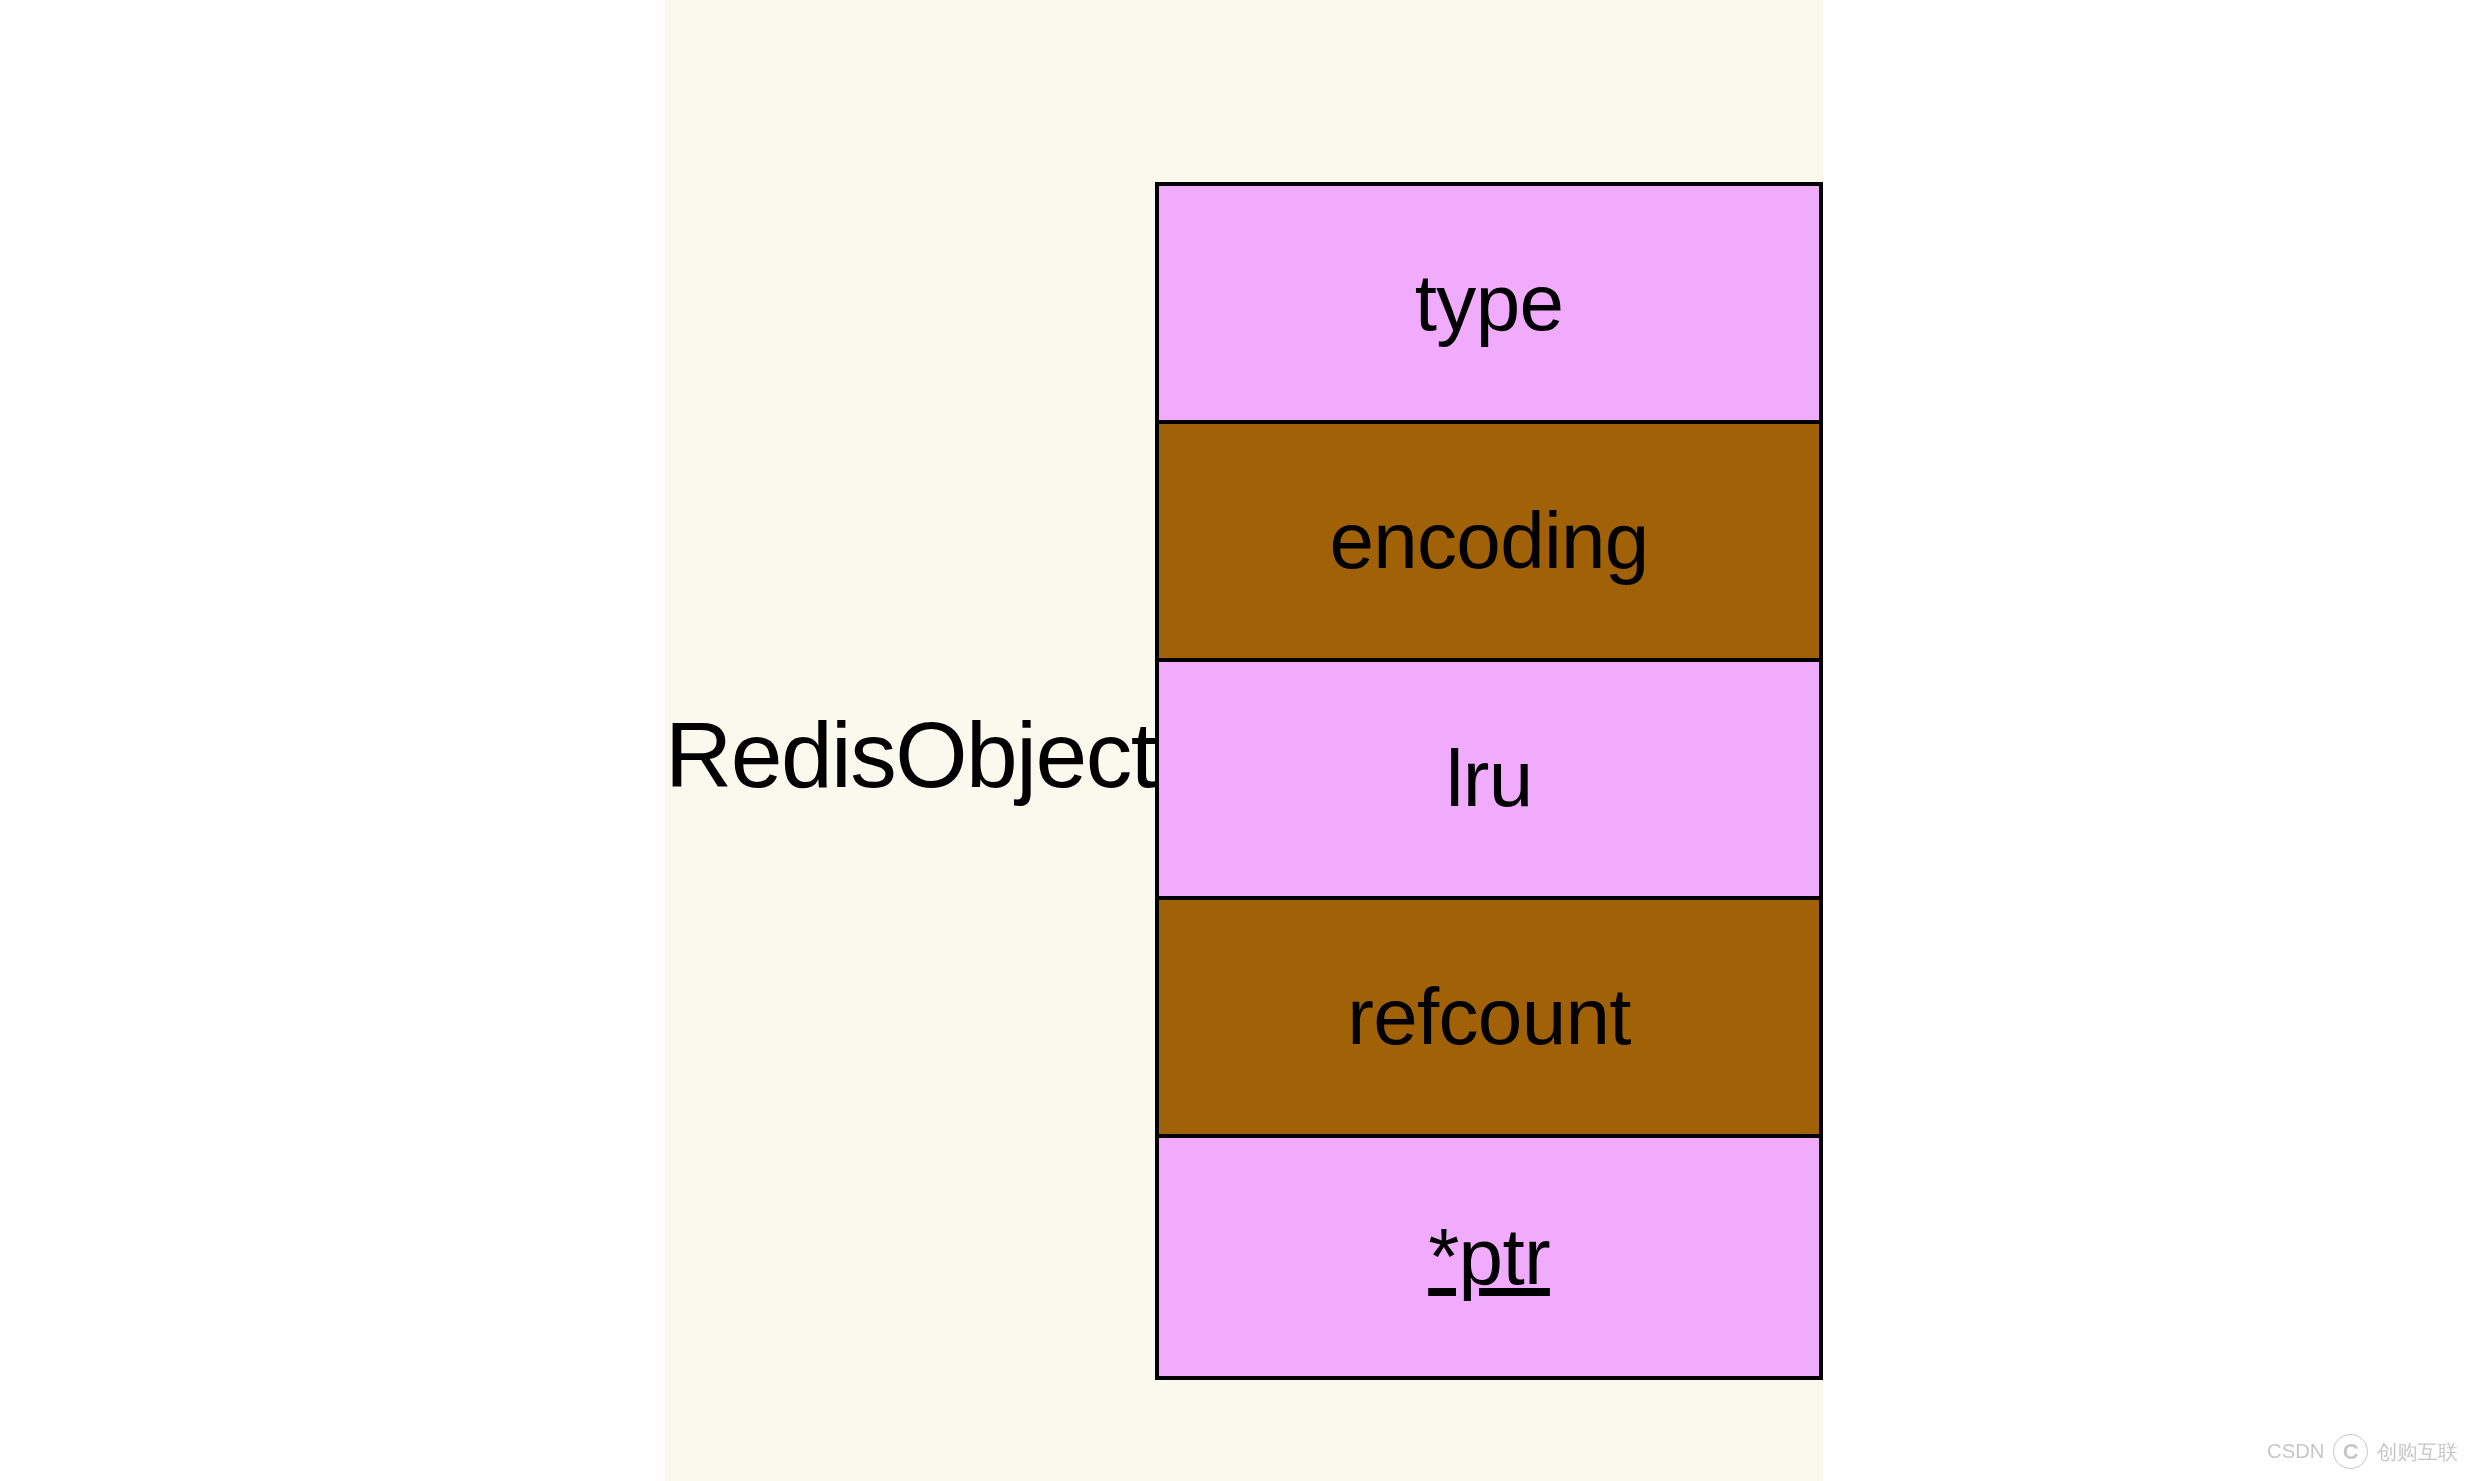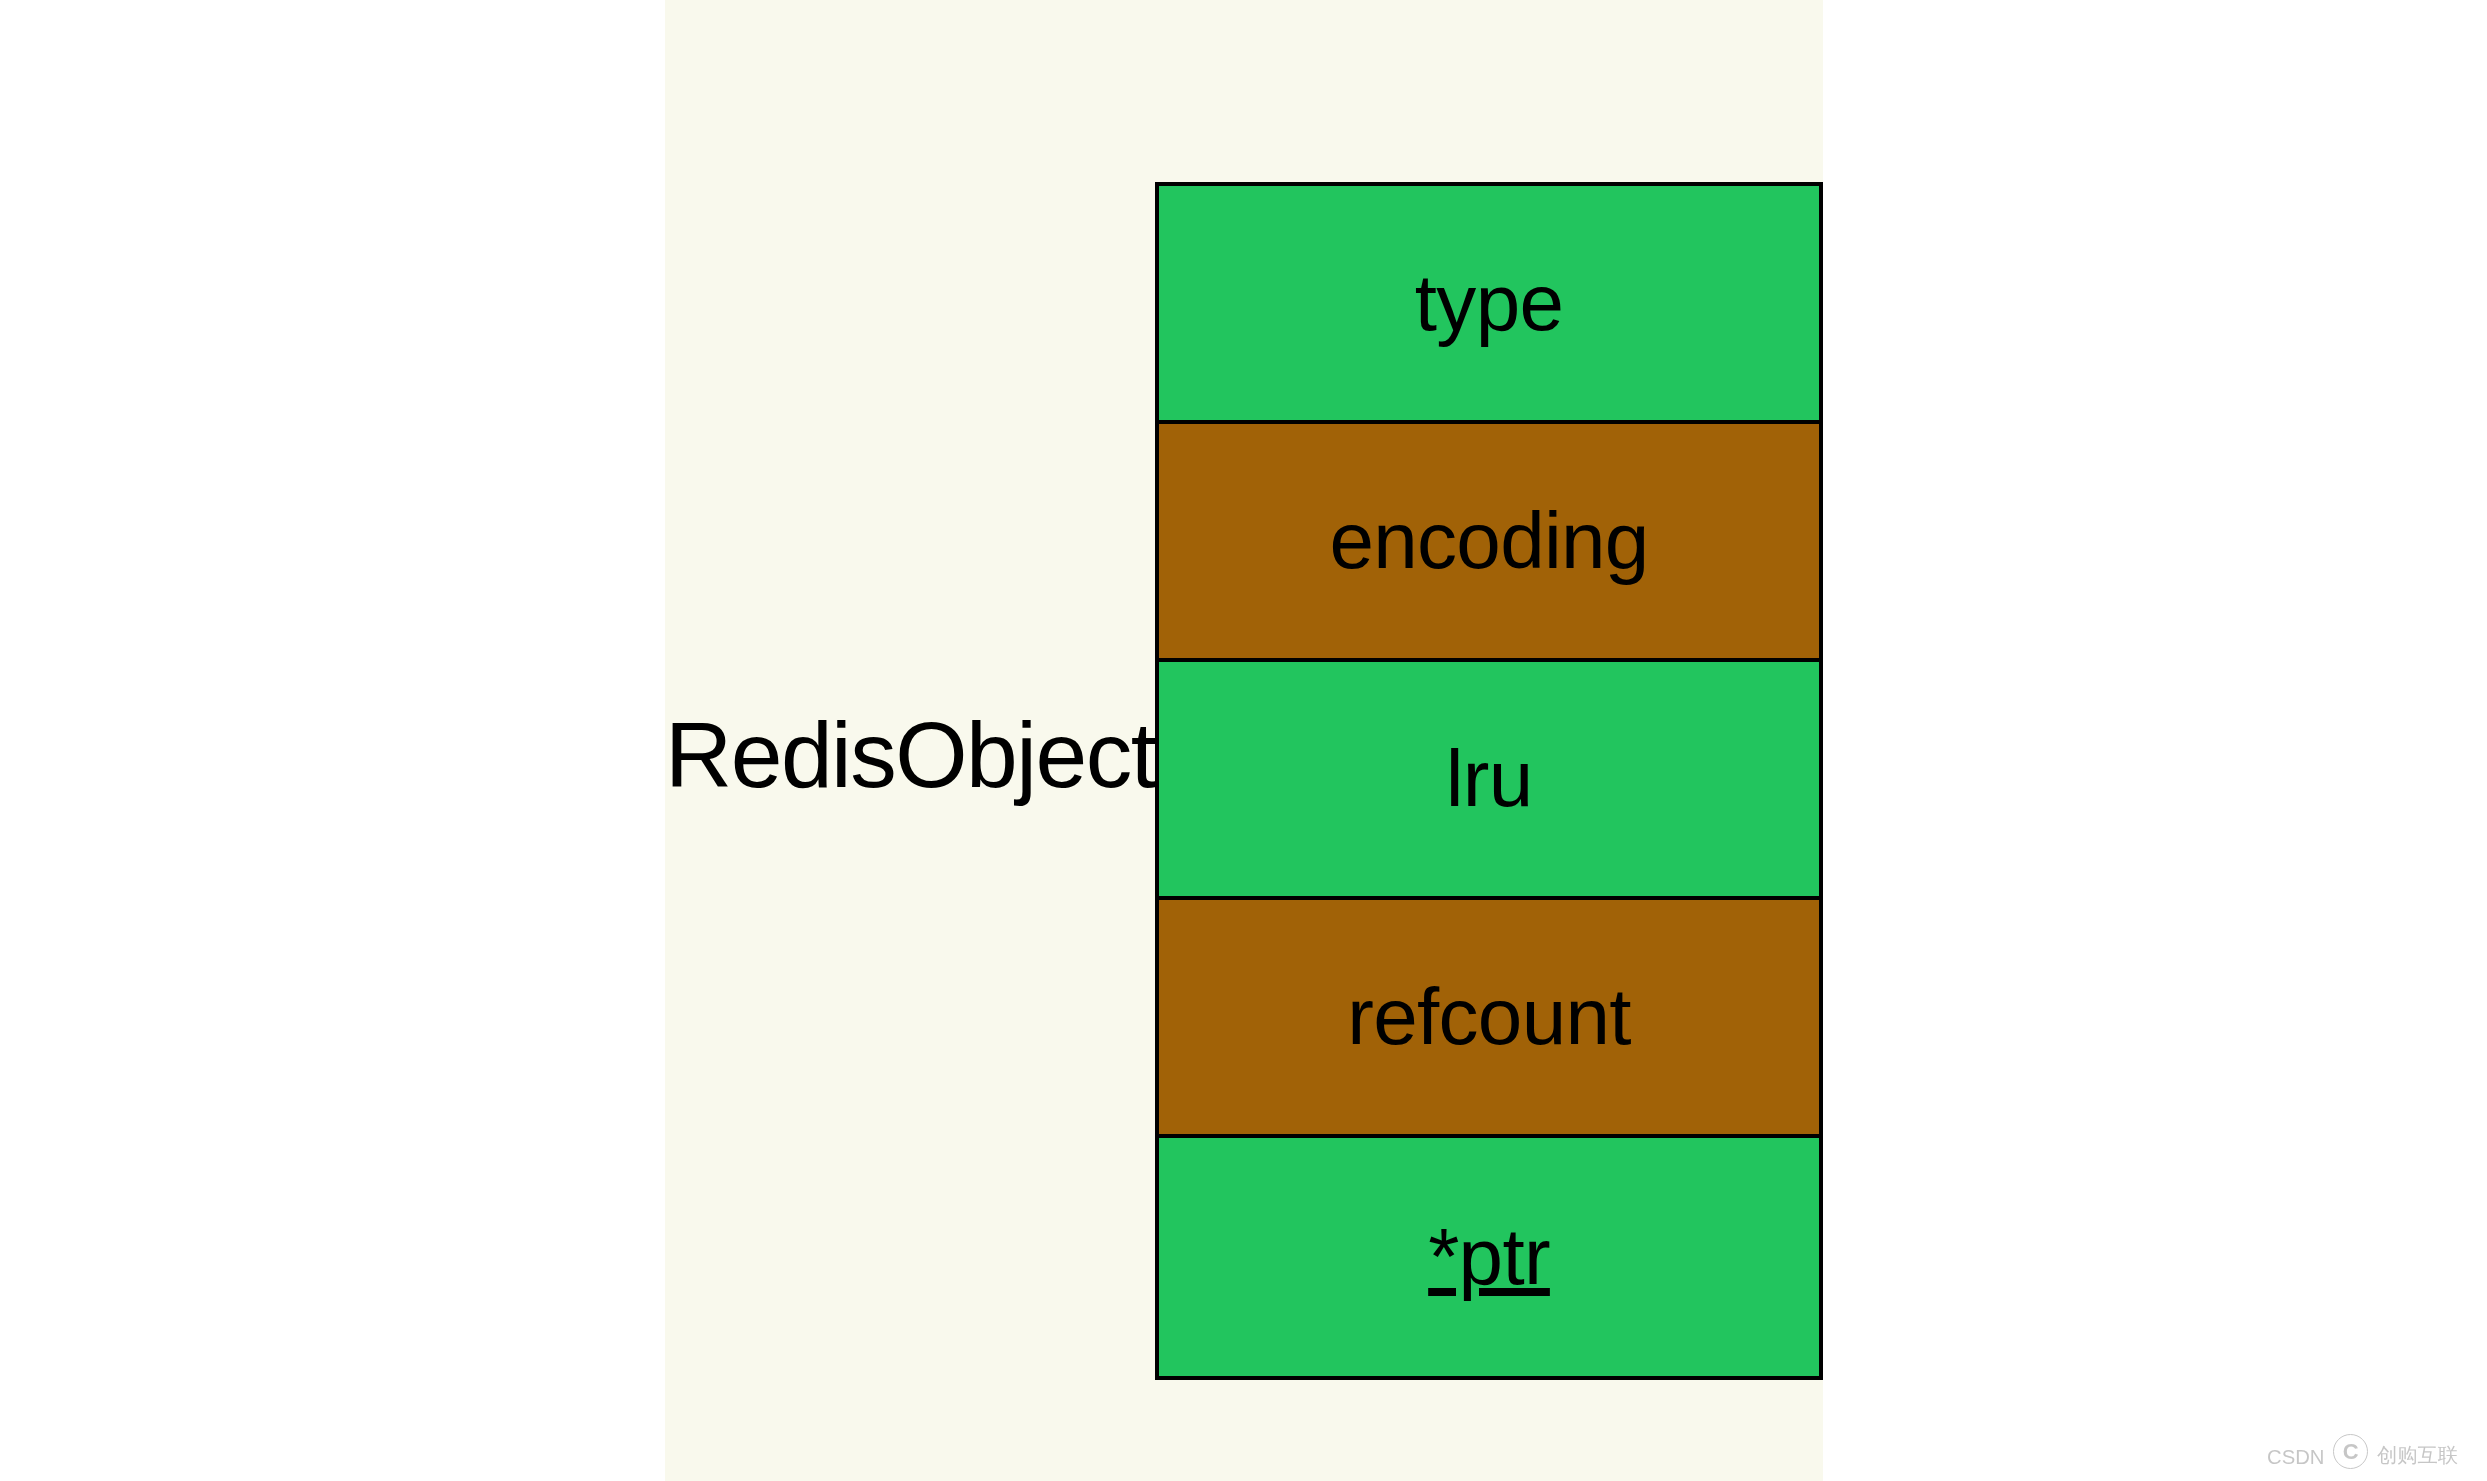--- a/index.html
+++ b/index.html
@@ -48,34 +48,34 @@
       font-weight: 400;
       color: #000;
       border-bottom: 4.4px solid #000;
       letter-spacing: -0.7px;
     }
     .field-row:last-child {
       border-bottom: none;
       text-decoration: underline;
     }
     .field-green {
-      background: #22c55e;
+      background: #f0abfc;
     }
     .field-yellow {
       background: #a16207;
       text-align: right;
     }
     .watermark {
       position: absolute;
       right: 29px;
       bottom: 13px;
       font-size: 20.3px;
       color: #999;
       display: flex;
-      align-items: flex-end;
+      align-items: center;
       gap: 8.7px;
       opacity: 0.55;
     }
     .watermark-logo {
       width: 35px;
       height: 35px;
       border: 1.5px solid #999;
       border-radius: 50%;
       display: flex;
       align-items: center;

